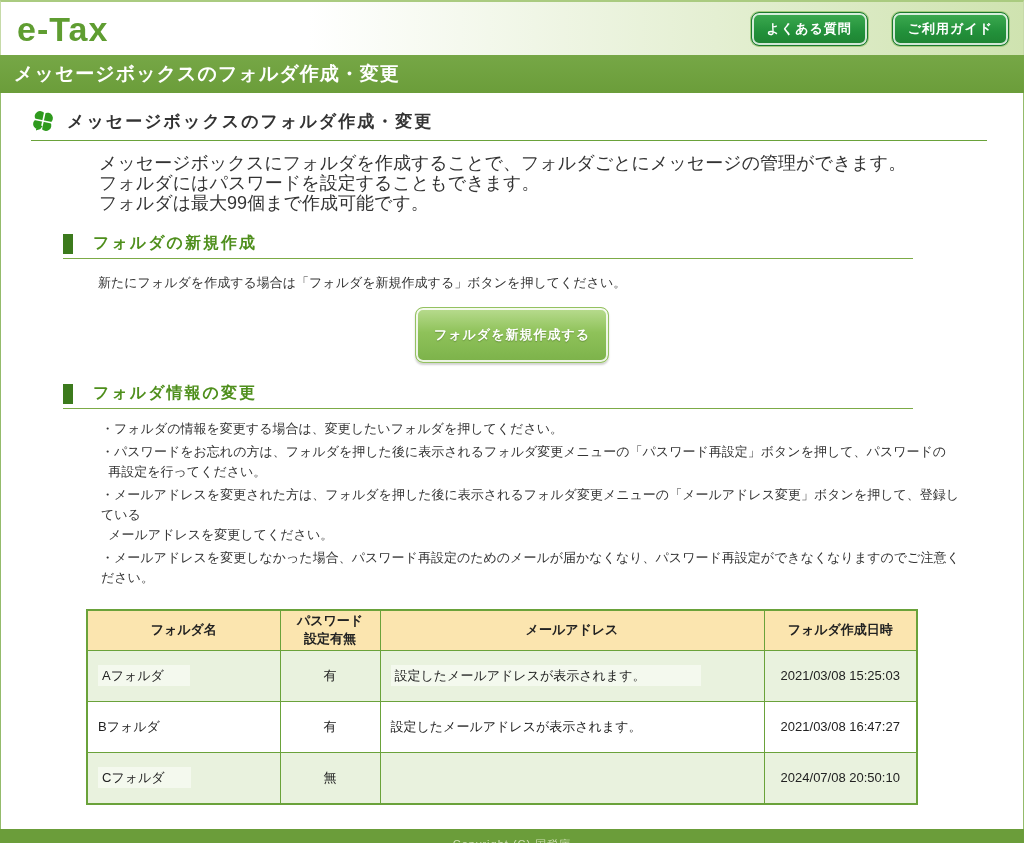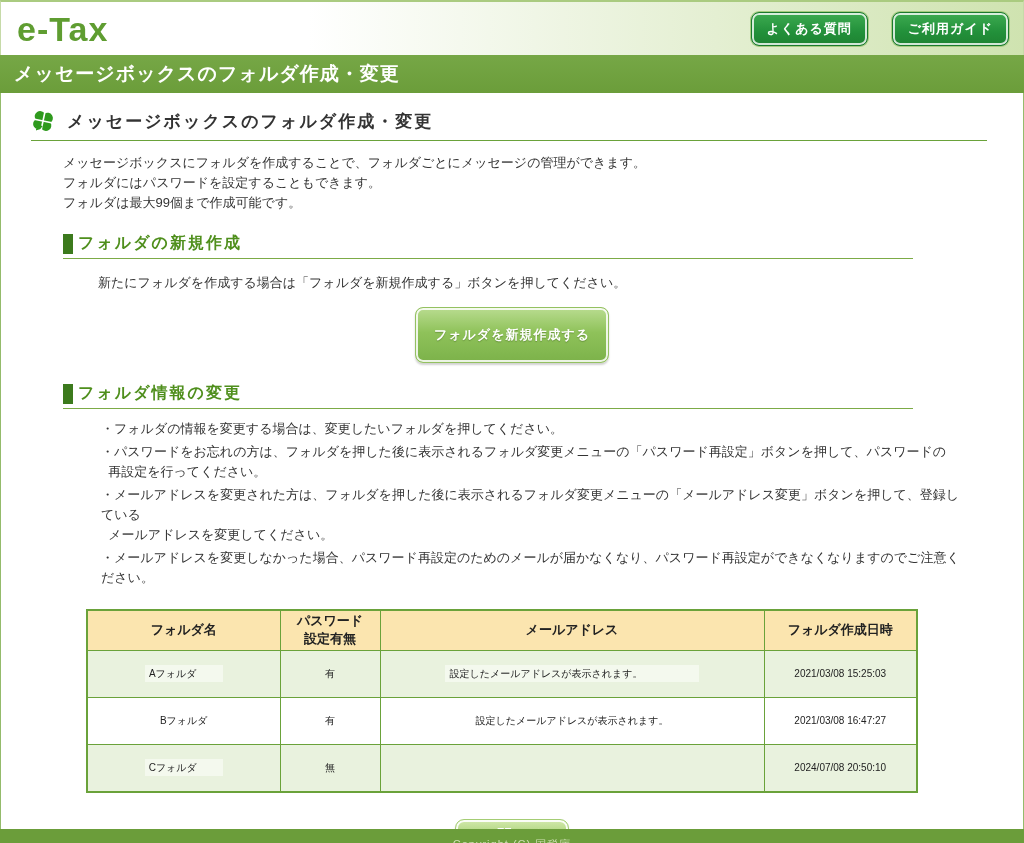--- a/index.html
+++ b/index.html
@@ -33,24 +33,24 @@
 
   
   .content { flex:1; background:#fff; border-left:1px solid #94bb6b; border-right:1px solid #94bb6b; overflow:hidden; }
 
   .page-heading { margin:16px 36px 0 30px; padding-bottom:7px; border-bottom:1px solid #6aa23a;
     display:flex; align-items:center; gap:12px; }
   .page-heading h1 { margin:0; font-size:17px; color:#333; letter-spacing:2px; font-weight:bold; }
   .clover { width:24px; height:24px; display:inline-block; }
 
   .intro { margin-top:12px; }
-  .intro p { margin:0; padding-left:62px; font-size:13px; line-height:20px; color:#333; }
+  .intro p { margin:0; padding-left:98px; font-size:18px; line-height:20px; color:#333; }
 
   .section-title { margin:20px 110px 0 62px; padding-bottom:4px; border-bottom:1px solid #7cab46;
-    display:flex; align-items:center; gap:5px; }
+    display:flex; align-items:center; gap:20px; }
   .section-title .sq { width:10px; height:20px; background:#3c7a1d; flex:none; }
   .section-title .txt { color:#4f8f1d; font-size:16px; font-weight:bold; letter-spacing:2px; }
 
   .create-desc { margin:15px 0 0 97px; font-size:13px; color:#333; }
 
   .btn-row { text-align:center; margin-top:15px; }
   .green-btn {
     background:linear-gradient(to bottom,#b9dc90 0%,#8fc25a 45%,#7cb24a 100%);
     border:1px solid #94c161; border-radius:8px; padding:18px 18px; cursor:pointer;
     box-shadow:inset 0 0 0 2px rgba(255,255,255,.85), 0 2px 2px rgba(0,0,0,.18);
@@ -58,22 +58,22 @@
     text-shadow:0 1px 1px rgba(80,120,40,.6);
   }
 
   .bullets { margin:10px 60px 0 100px; padding:0; list-style:none; }
   .bullets li { font-size:13px; line-height:20px; color:#333; margin-bottom:3px; white-space:pre-line; }
 
   table.folders { margin:21px 0 0 85px; border-collapse:collapse; border:2px solid #6aa23a;
     table-layout:fixed; width:830px; }
   table.folders th { background:#fbe5af; border:1px solid #6aa23a; font-size:13px; font-weight:bold;
     color:#222; height:40px; text-align:center; vertical-align:middle; padding:0 4px; }
-  table.folders td { border:1px solid #6aa23a; font-size:10px; height:47px; padding:16px 10px;
-    color:#222; vertical-align:middle; background:#fff;text-align:center; }
+  table.folders td { border:1px solid #6aa23a; font-size:13px; height:47px; padding:16px 10px;
+    color:#222; vertical-align:middle; background:#fff; }
   .pre { white-space:pre-line; }
   tr.row-green td { background:#e9f2de; }
   .cell-center { text-align:center; }
   .cell-date { font-size:12px; text-align:center; letter-spacing:0; }
   .hl { background:#f4f9ee; padding:3px 4px; }
   .hl-name { padding-right:26px; }
   .hl-email { padding-right:56px; }
 
   .close-row { text-align:center; margin-top:26px; }
   .close-btn {

